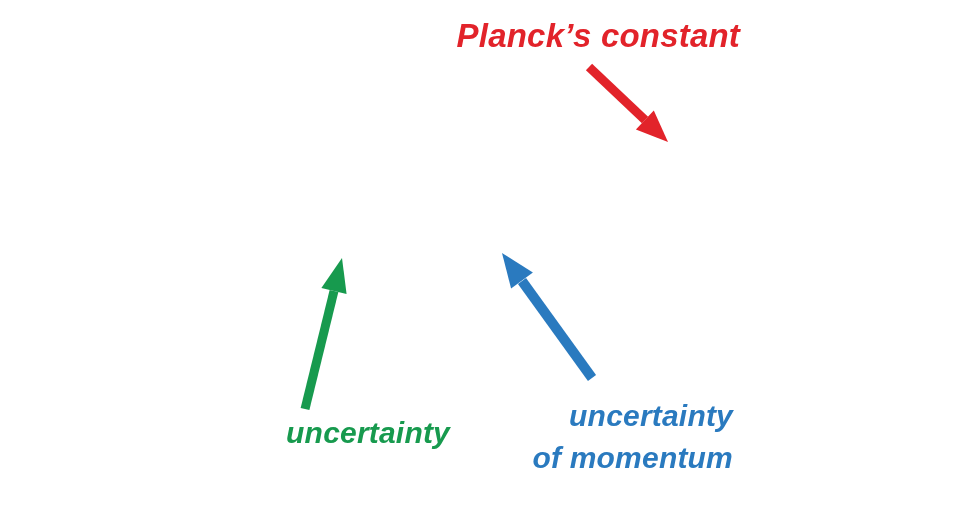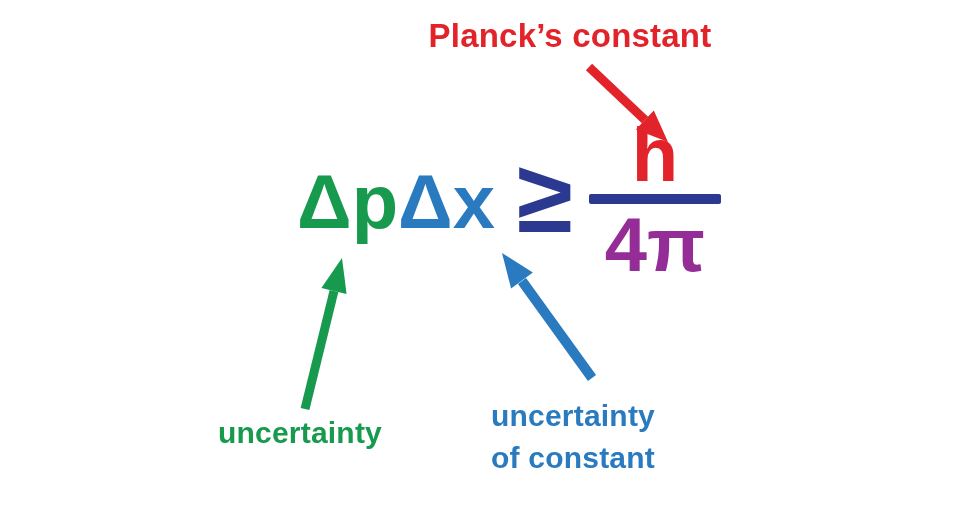--- a/index.html
+++ b/index.html
@@ -12,23 +12,24 @@
     width: 980px;
     height: 512px;
     background: #ffffff;
     overflow: hidden;
     font-family: "Liberation Sans", sans-serif;
   }
 
   
   .label {
     position: absolute;
-    text-align: center;
+    text-align: right;
     font-weight: bold;
     letter-spacing: 0.2px;
+    font-style: italic;
   }
   .label-planck {
     left: 400px;
     top: 16px;
     width: 340px;
     font-size: 33px;
     line-height: 40px;
     color: #E2232A;
   }
   .label-position {
@@ -102,38 +103,28 @@
 </style>
 </head>
 <body>
 
 <div class="canvas">
 
   <div class="label label-planck">
     <span>Planck’s constant</span>
   </div>
 
-  <div class="equation">
-    <span class="term-dp">Δp</span>
-    <span class="term-dx">Δx</span>
-    <span class="term-geq">≥</span>
-    <span class="fraction">
-      <span class="frac-num">h</span>
-      <span class="frac-bar"></span>
-      <span class="frac-den">4π</span>
-    </span>
-  </div>
 
   <div class="label label-position">
     <div>uncertainty</div>
   </div>
 
   <div class="label label-momentum">
     <div>uncertainty</div>
-    <div>of constant</div>
+    <div>of momentum</div>
   </div>
 
   <svg class="arrow-layer" viewBox="0 0 980 512" xmlns="http://www.w3.org/2000/svg">
 
     <g>
       <line x1="589" y1="67" x2="645" y2="120" stroke-width="9" stroke="#E2232A"></line>
       <polygon points="668,142 635.9,129.4 653.8,110.6" fill="#E2232A"></polygon>
     </g>
 
     <g>

